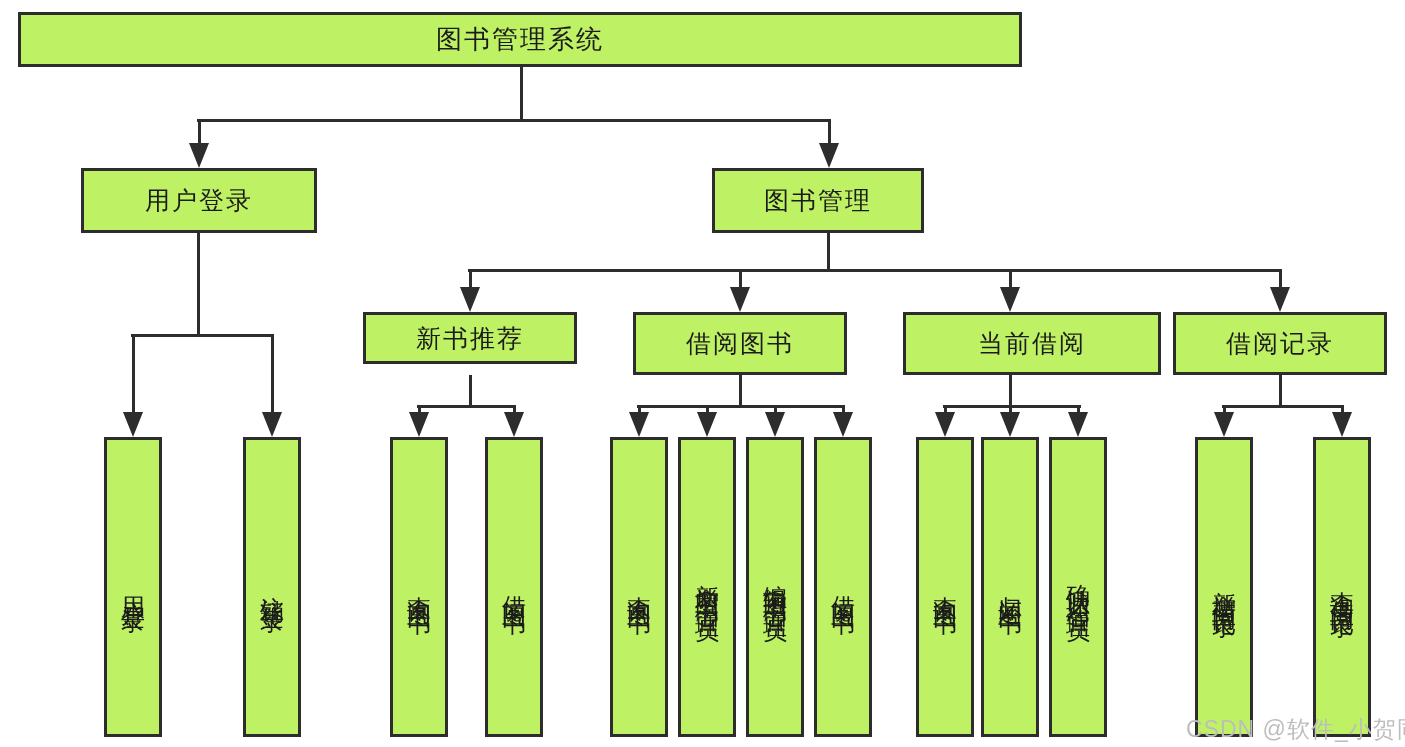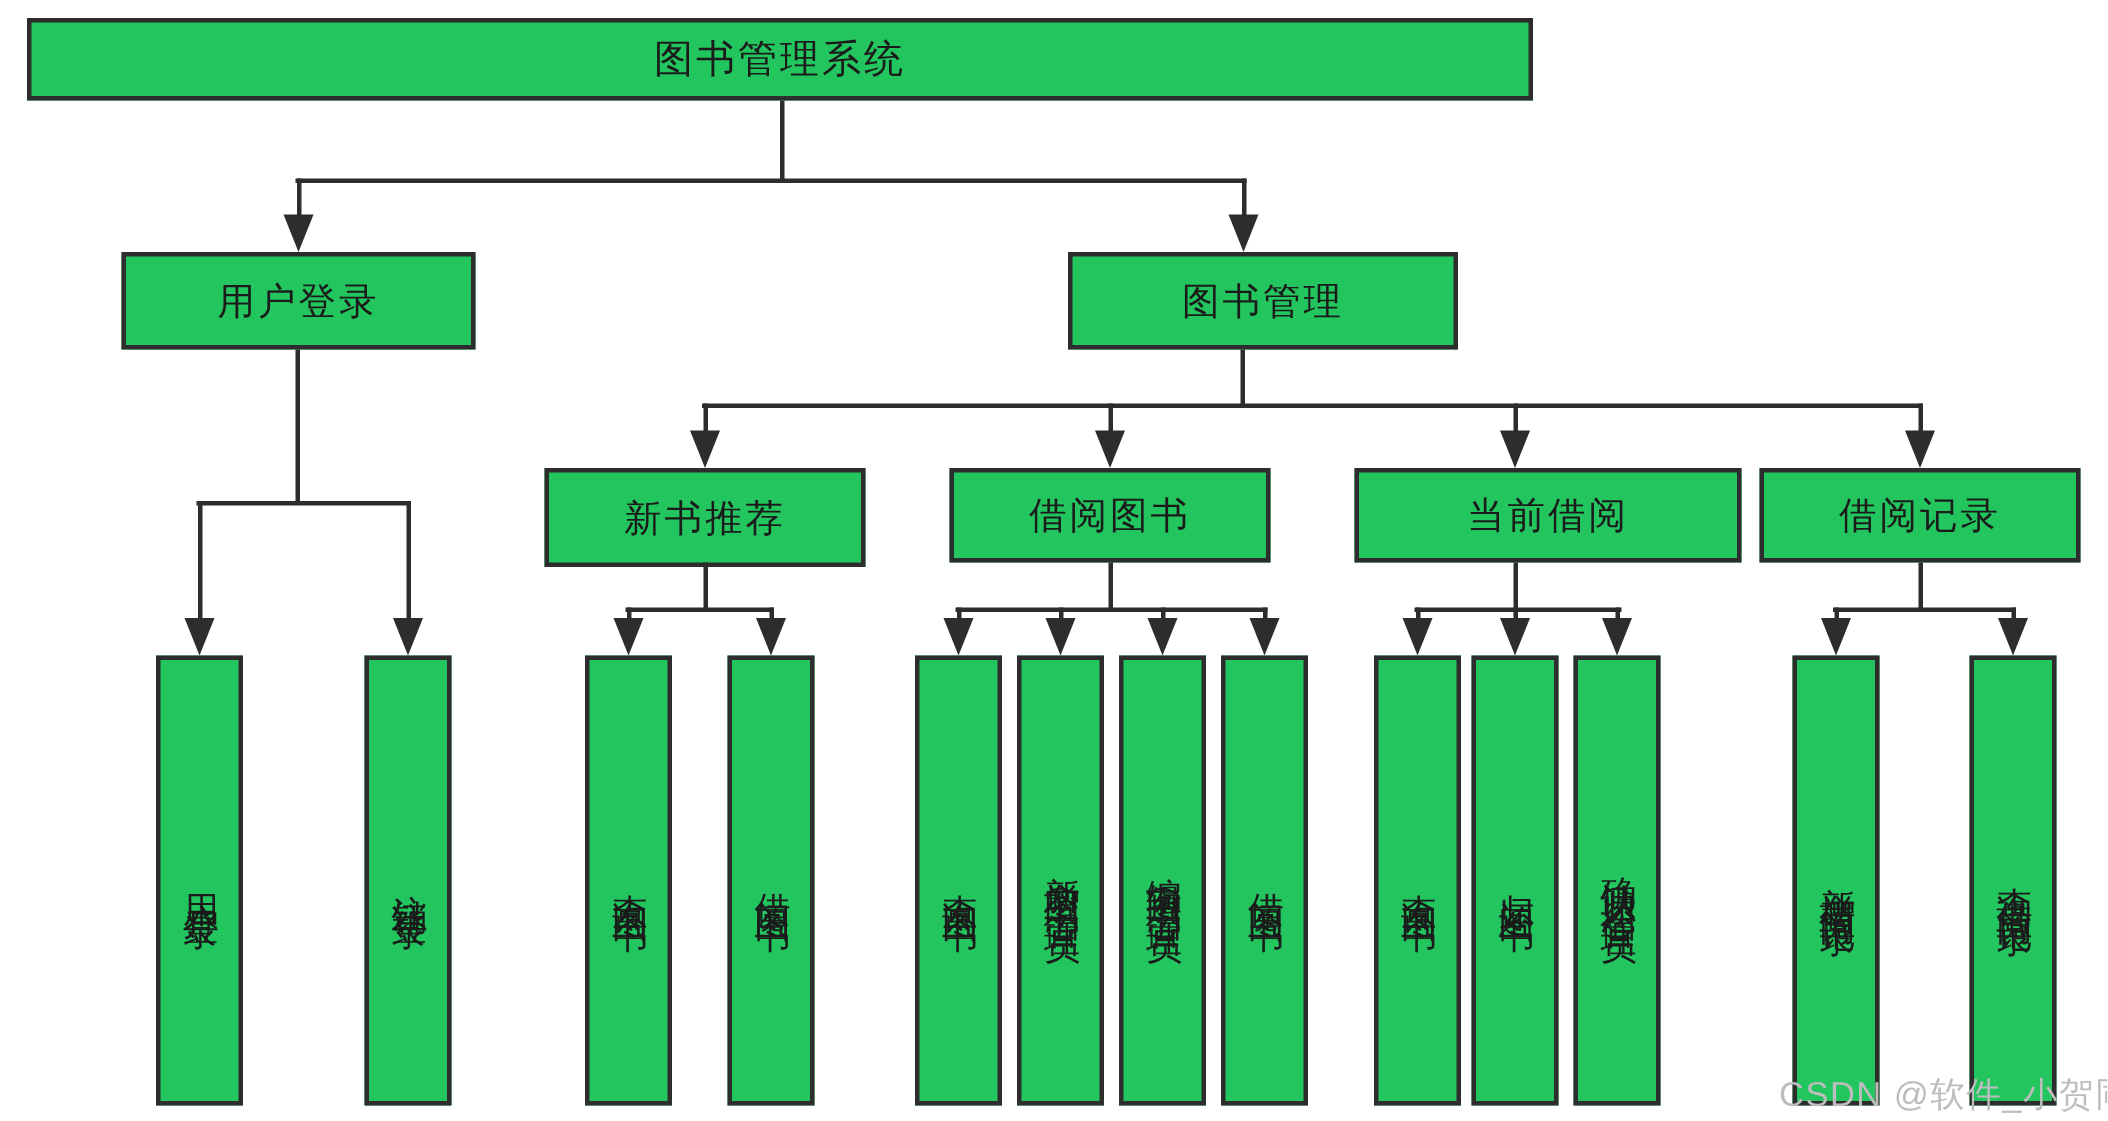--- a/index.html
+++ b/index.html
@@ -9,21 +9,21 @@
     height: 747px;
     background: #ffffff;
     font-family: "Liberation Sans", "DejaVu Sans", sans-serif;
     color: #1b1b1b;
     overflow: hidden;
   }
   .box {
     position: absolute;
     box-sizing: border-box;
     border: 3px solid #2d2d2d;
-    background: #22c55e;
+    background: #bef264;
     display: flex;
     align-items: center;
     justify-content: center;
   }
   .node-label {
     font-size: 25px;
     letter-spacing: 2px;
     color: #1b1b1b;
     white-space: nowrap;
   }
@@ -71,21 +71,21 @@
   <div class="hline" style="left:197px; top:119px; width:634px;"></div>
 
   <div class="vline" style="left:198px; top:119px; height:31px;"></div>
   <div class="arrow" style="left:189px; top:143px;"></div>
   <div class="vline" style="left:828px; top:119px; height:31px;"></div>
   <div class="arrow" style="left:819px; top:143px;"></div>
 
   <div class="box" style="left:81px; top:168px; width:236px; height:65px;">
     <span class="node-label">用户登录</span>
   </div>
-  <div class="box" style="left:712px; top:168px; width:260px; height:65px;">
+  <div class="box" style="left:712px; top:168px; width:212px; height:65px;">
     <span class="node-label">图书管理</span>
   </div>
 
   <div class="vline" style="left:197px; top:233px; height:103px;"></div>
   <div class="hline" style="left:131px; top:334px; width:143px;"></div>
   <div class="vline" style="left:132px; top:334px; height:86px;"></div>
   <div class="arrow" style="left:123px; top:412px;"></div>
   <div class="vline" style="left:271px; top:334px; height:86px;"></div>
   <div class="arrow" style="left:262px; top:412px;"></div>
 
@@ -93,21 +93,21 @@
   <div class="hline" style="left:468px; top:269px; width:814px;"></div>
   <div class="vline" style="left:469px; top:269px; height:26px;"></div>
   <div class="arrow" style="left:460px; top:287px;"></div>
   <div class="vline" style="left:739px; top:269px; height:26px;"></div>
   <div class="arrow" style="left:730px; top:287px;"></div>
   <div class="vline" style="left:1009px; top:269px; height:26px;"></div>
   <div class="arrow" style="left:1000px; top:287px;"></div>
   <div class="vline" style="left:1279px; top:269px; height:26px;"></div>
   <div class="arrow" style="left:1270px; top:287px;"></div>
 
-  <div class="box" style="left:363px; top:312px; width:214px; height:66px;">
+  <div class="box" style="left:363px; top:312px; width:214px; height:52px;">
     <span class="node-label">新书推荐</span>
   </div>
   <div class="box" style="left:633px; top:312px; width:214px; height:63px;">
     <span class="node-label">借阅图书</span>
   </div>
   <div class="box" style="left:903px; top:312px; width:258px; height:63px;">
     <span class="node-label">当前借阅</span>
   </div>
   <div class="box" style="left:1173px; top:312px; width:214px; height:63px;">
     <span class="node-label">借阅记录</span>

